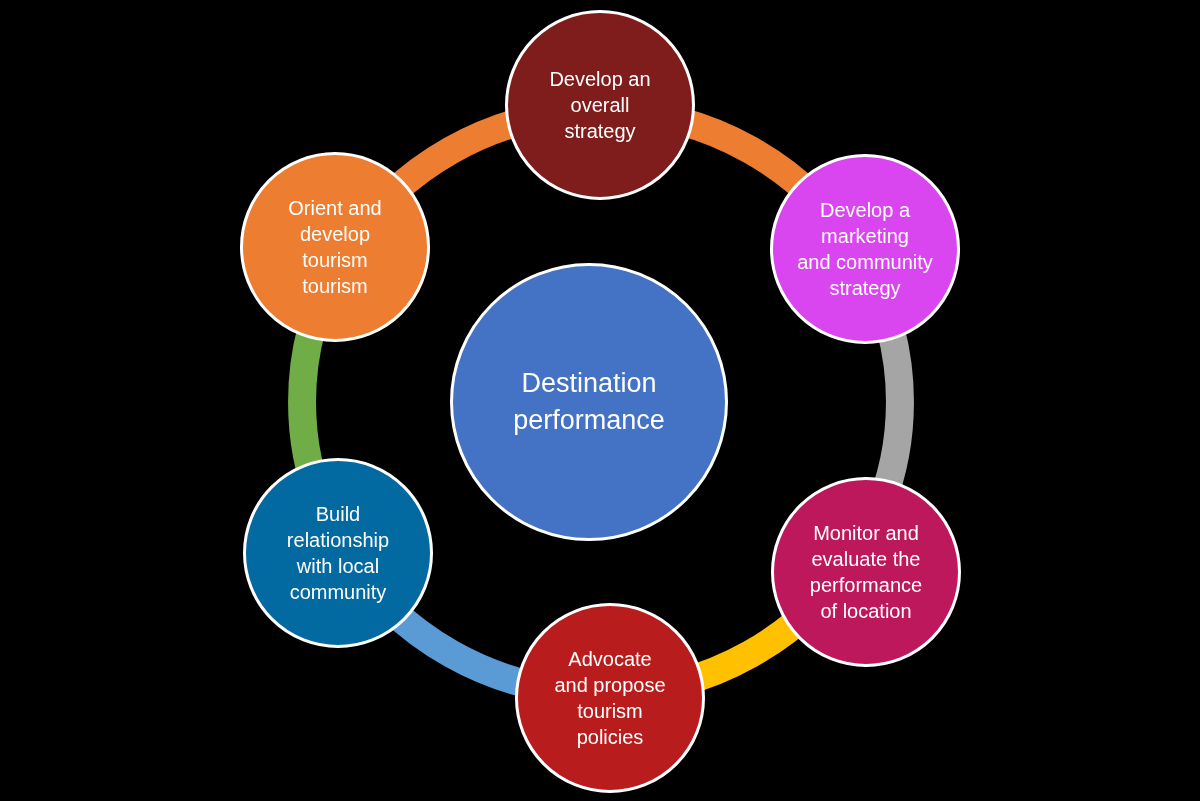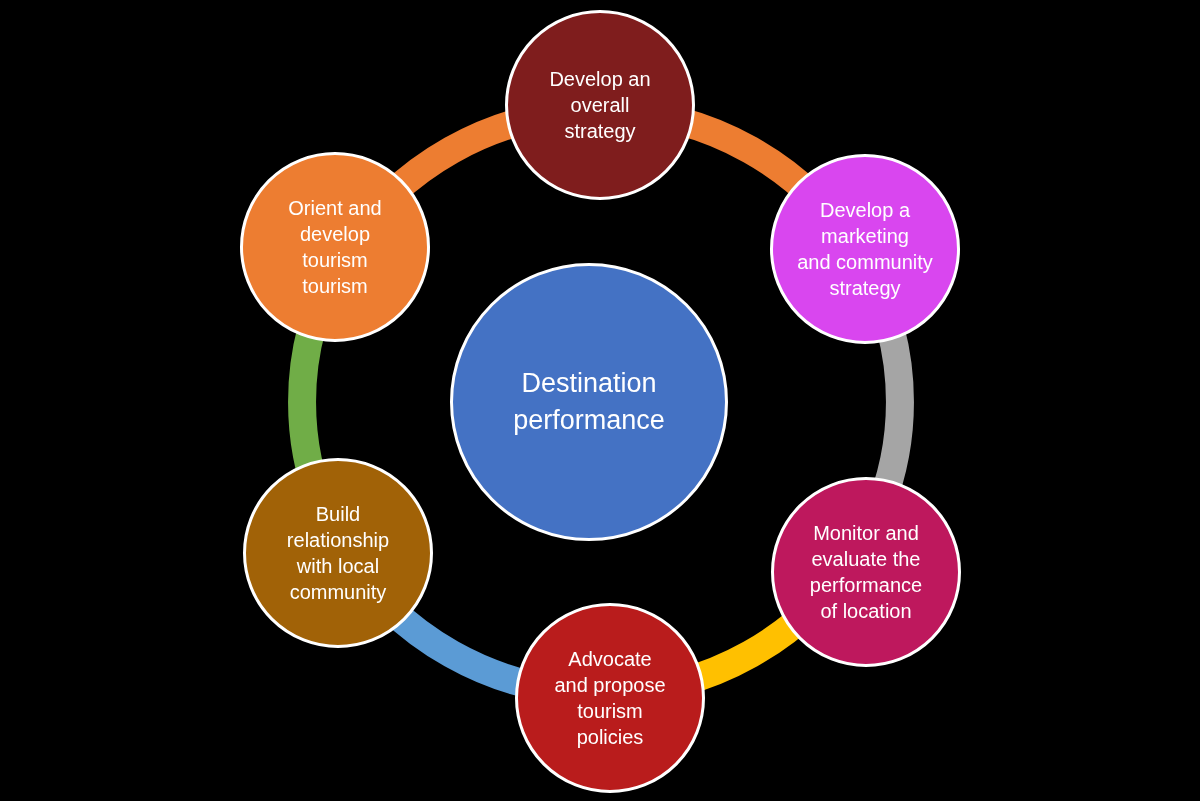--- a/index.html
+++ b/index.html
@@ -99,21 +99,21 @@
 
   <div class="node node-sat" style="left: 515px; top: 603px; height: 190px; width: 190px; background: #b91c1c; border-color: rgb(255, 255, 255); border-width: 3.5px;">
     <div class="label">
       <span>Advocate</span>
       <span>and propose</span>
       <span>tourism</span>
       <span>policies</span>
     </div>
   </div>
 
-  <div class="node node-sat" style="left: 243px; top: 458px; height: 190px; width: 190px; background: #a16207; border-color: rgb(255, 255, 255); border-width: 3.5px;">
+  <div class="node node-sat" style="left: 243px; top: 458px; height: 190px; width: 190px; background: #0369a1; border-color: rgb(255, 255, 255); border-width: 3.5px;">
     <div class="label">
       <span>Build</span>
       <span>relationship</span>
       <span>with local</span>
       <span>community</span>
     </div>
   </div>
 
   <div class="node node-sat" style="left: 240px; top: 152px; height: 190px; width: 190px; background: rgb(237, 125, 49); border-color: rgb(255, 255, 255); border-width: 3.5px;">
     <div class="label">

